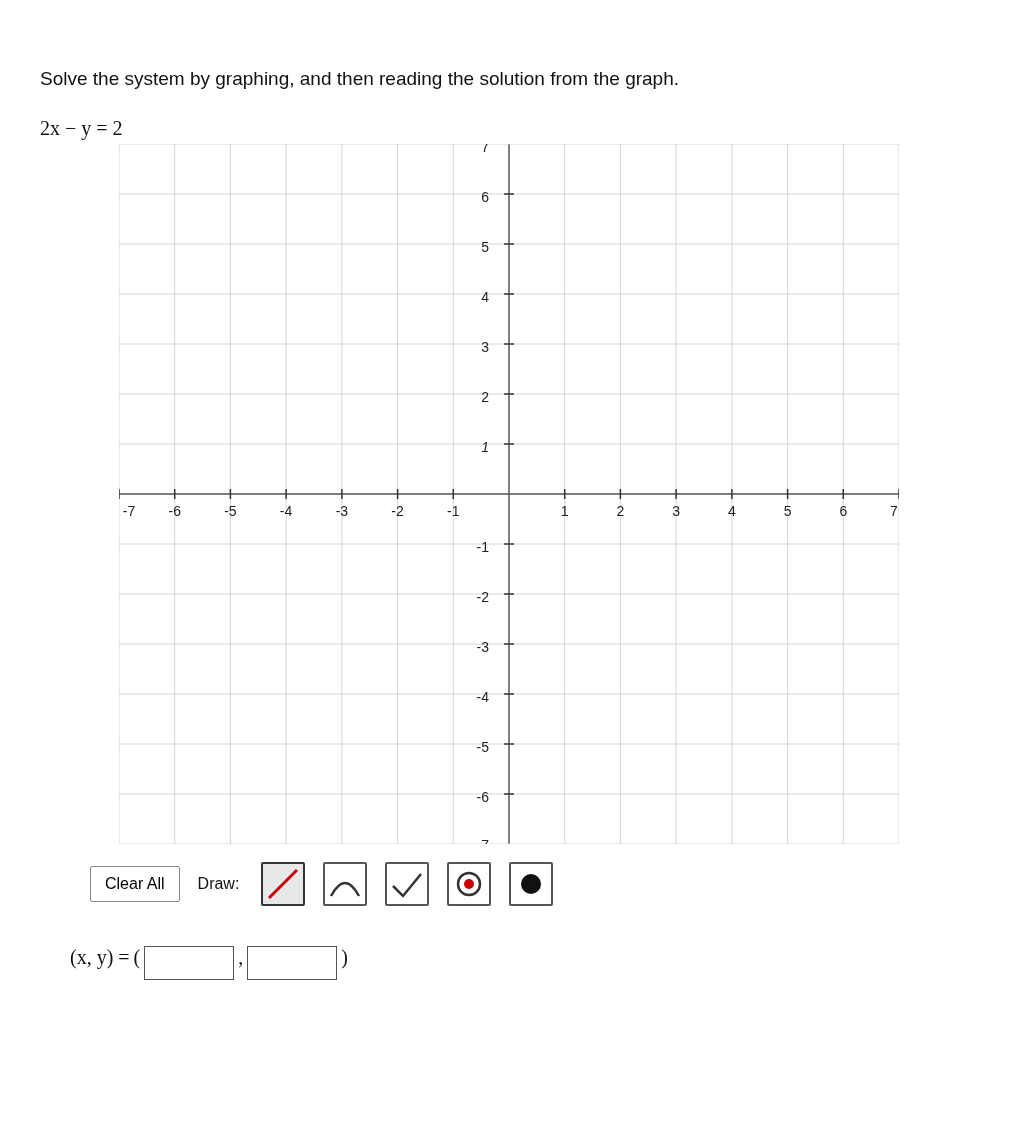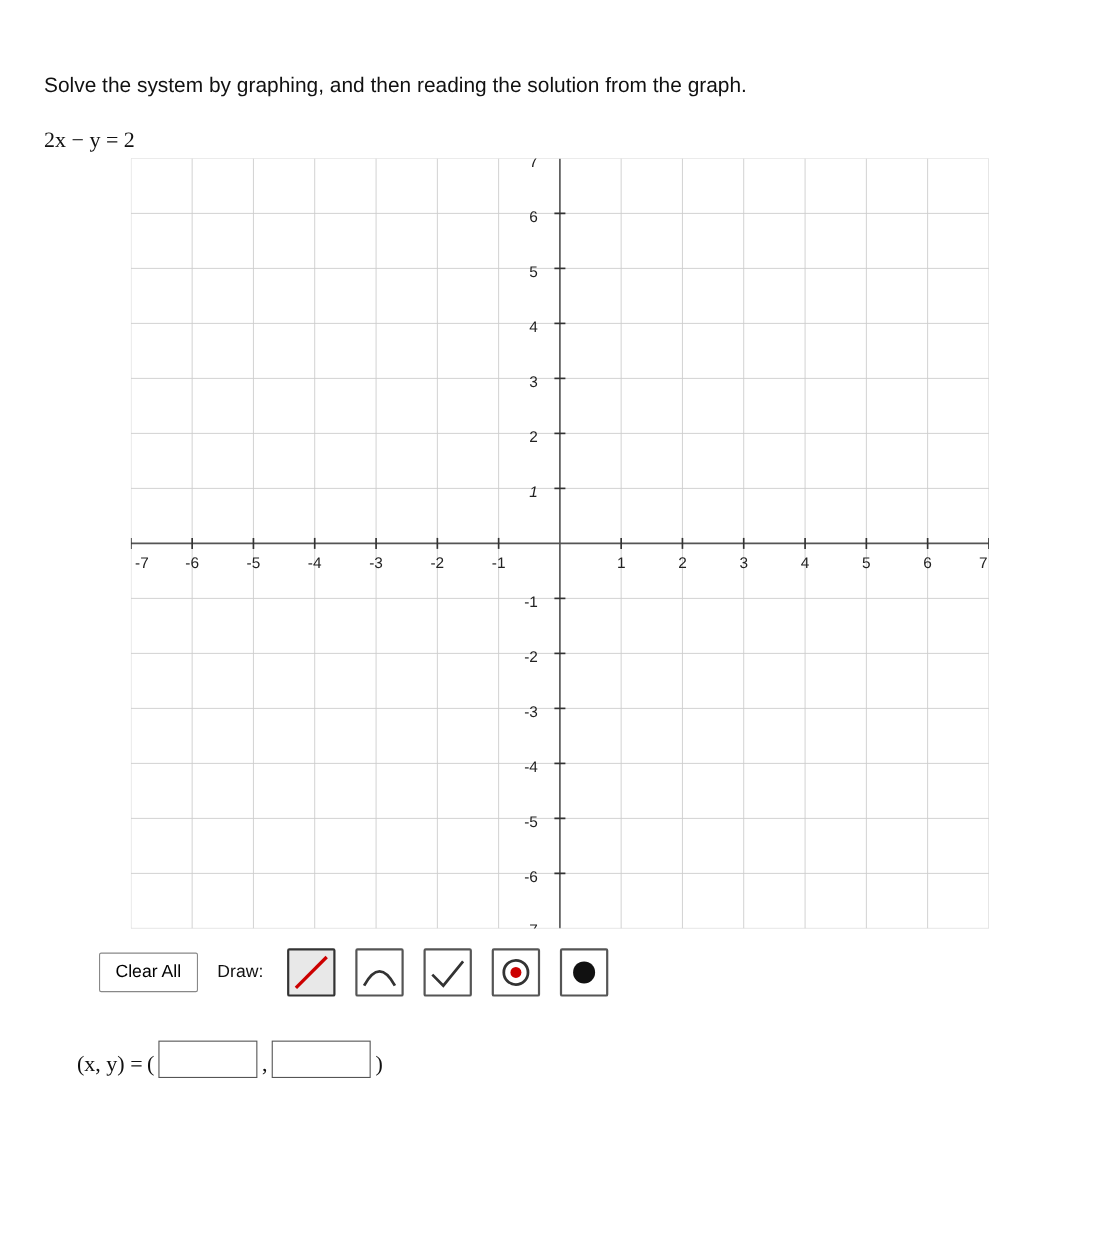--- a/index.html
+++ b/index.html
@@ -68,21 +68,21 @@
       font-size: 20px;
       border-radius: 2px;
       position: relative;
     }
     .tool-btn.active {
       background: #e8e8e8;
       border-color: #333;
     }
     .answer-row {
       display: flex;
-      align-items: flex-end;
+      align-items: flex-start;
       margin-top: 40px;
       padding-left: 30px;
       font-size: 20px;
       gap: 4px;
     }
     .answer-input {
       width: 90px;
       height: 34px;
       border: 1.5px solid #555;
       font-size: 18px;

